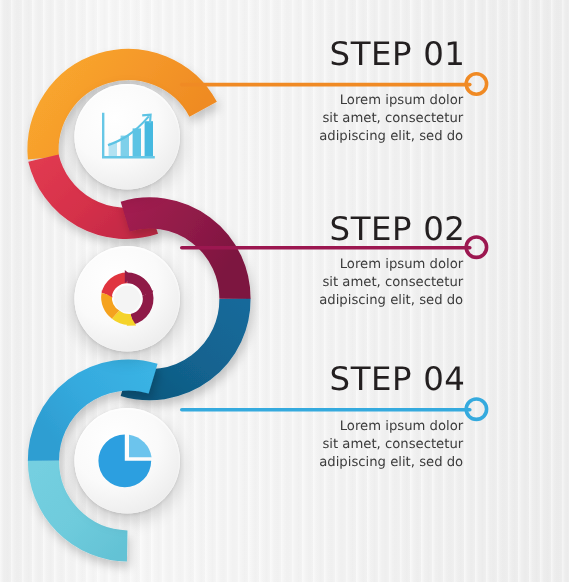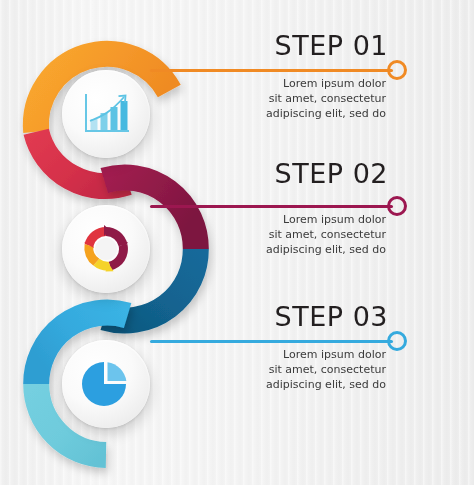--- a/index.html
+++ b/index.html
@@ -193,21 +193,21 @@
           <path d="M33.5 48.2 L25.5 48.5 L29 41 Z" fill="#f5d32a"></path>
           <path d="M4.2 19.5 L12 17 L13.8 25 Z" fill="#e0343f"></path>
           <circle cx="26" cy="26" r="11" fill="#f4f4f4"></circle>
         </svg>
       </span>
     </div>
 
     <div class="conn-line" style="left:150px;top:205px;width:243px;background:#9c1750;"></div>
     <div class="conn-dot" style="left:387px;top:196px;border-color:#9c1750;"></div>
 
-    <div class="step-title" style="right:86px;top:158px;">STEP 02</div>
+    <div class="step-title" style="right:86px;top:176px;">STEP 02</div>
     <div class="step-body" style="right:88px;top:213px;">Lorem ipsum dolor
 sit amet, consectetur
 adipiscing elit, sed do</div>
   </div>
 
   <div class="step-block">
 
     <div class="ring-wrap" style="left:22px;top:300px;width:168px;height:168px;">
         <svg class="ring-svg" width="168" height="168" viewBox="0 0 168 168">
         <defs>
@@ -239,19 +239,19 @@
         <svg width="50" height="50" viewBox="0 0 50 50">
           <path d="M23 25 L23 3 A22 22 0 1 0 45 25 Z" fill="#2c9fe0"></path>
           <path d="M26.5 22 L26.5 3.2 A22 22 0 0 1 45.3 22 Z" fill="#6cc4ed"></path>
         </svg>
       </span>
     </div>
 
     <div class="conn-line" style="left:150px;top:340px;width:243px;background:#35aade;"></div>
     <div class="conn-dot" style="left:387px;top:331px;border-color:#35aade;"></div>
 
-    <div class="step-title" style="right:86px;top:301px;">STEP 03</div>
+    <div class="step-title" style="right:86px;top:301px;">STEP 04</div>
     <div class="step-body" style="right:88px;top:348px;">Lorem ipsum dolor
 sit amet, consectetur
 adipiscing elit, sed do</div>
   </div>
 
 </div>
 
 </body></html>

